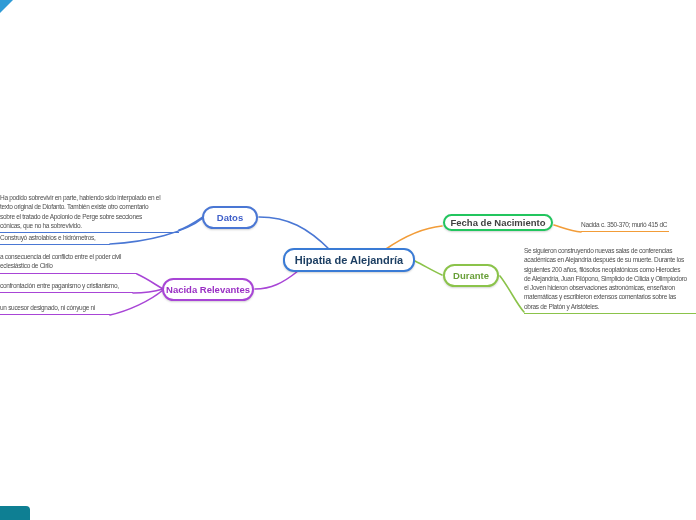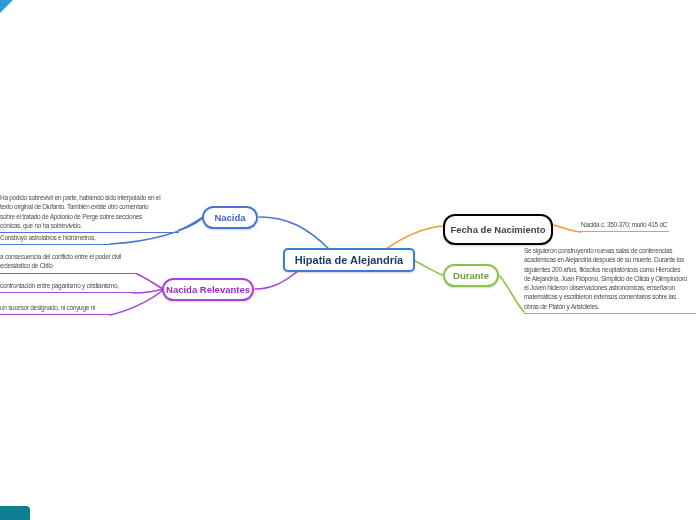--- a/index.html
+++ b/index.html
@@ -14,26 +14,26 @@
   .c-orange{stroke:#f29c38;}
   .c-green{stroke:#8bc34a;}
 
   .node{
     position:absolute;display:flex;align-items:center;justify-content:center;
     background:#fff;font-weight:bold;box-shadow:0 1px 2px rgba(0,0,0,.18);
     box-sizing:border-box;text-align:center;
   }
   .node-central{
     left:283px;top:248px;width:132px;height:24px;border:2px solid #3a7bd5;
-    border-radius:5px;font-size:11px;color:#1d3f63;z-index:3;
+    border-radius:11px;font-size:11px;color:#1d3f63;z-index:3;
   }
   .node-pill{border-radius:12px;font-size:9.5px;z-index:3;}
   .node-obras{left:202px;top:206px;width:56px;height:23px;border:2px solid #4a77d4;color:#3f5fc9;}
   .node-datos{left:162px;top:278px;width:92px;height:23px;border:2px solid #a845d6;color:#9a2fc4;}
-  .node-fecha{left:443px;top:214px;width:110px;height:31px;border:2px solid #000000;color:#424242;}
+  .node-fecha{left:443px;top:214px;width:110px;height:17px;border:2px solid #22c55e;color:#424242;}
   .node-aportes{left:443px;top:264px;width:56px;height:23px;border:2px solid #8bc34a;color:#689f38;}
 
   .leaf{
     position:absolute;font-size:6.5px;letter-spacing:-0.3px;line-height:9.3px;
     color:#4f4f4f;white-space:pre;padding-bottom:2px;box-sizing:border-box;z-index:2;
   }
   .u-blue{border-bottom:1.5px solid #4a77d4;}
   .u-purple{border-bottom:1.5px solid #a845d6;}
   .u-orange{border-bottom:1.5px solid #f29c38;}
   .u-green{border-bottom:1.5px solid #8bc34a;}
@@ -71,21 +71,21 @@
 
     <path class="c-orange" d="M 386 249 C 402 238, 422 228, 442 226"></path>
     <path class="c-orange" d="M 554 225 C 564 228, 572 231, 581 232"></path>
 
     <path class="c-green" d="M 415 261 C 425 266, 433 271, 442 275"></path>
     <path class="c-green" d="M 500 276 C 510 289, 516 303, 524 312"></path>
   </svg>
 
   <div class="node node-central">Hipatia de Alejandría</div>
 
-  <div class="node node-pill node-obras">Nacida</div>
+  <div class="node node-pill node-obras">Datos</div>
   <div class="node node-pill node-datos">Nacida Relevantes</div>
   <div class="node node-pill node-fecha">Fecha de Nacimiento</div>
   <div class="node node-pill node-aportes">Durante</div>
 
   <div class="leaf u-blue leaf-obras-1">Ha podido sobrevivir en parte, habiendo sido interpolado en el
 texto original de Diofanto. También existe otro comentario
 sobre el tratado de Apolonio de Perge sobre secciones
 cónicas, que no ha sobrevivido.</div>
   <div class="leaf u-blue leaf-obras-2">Construyó astrolabios e hidrómetros,</div>
 

